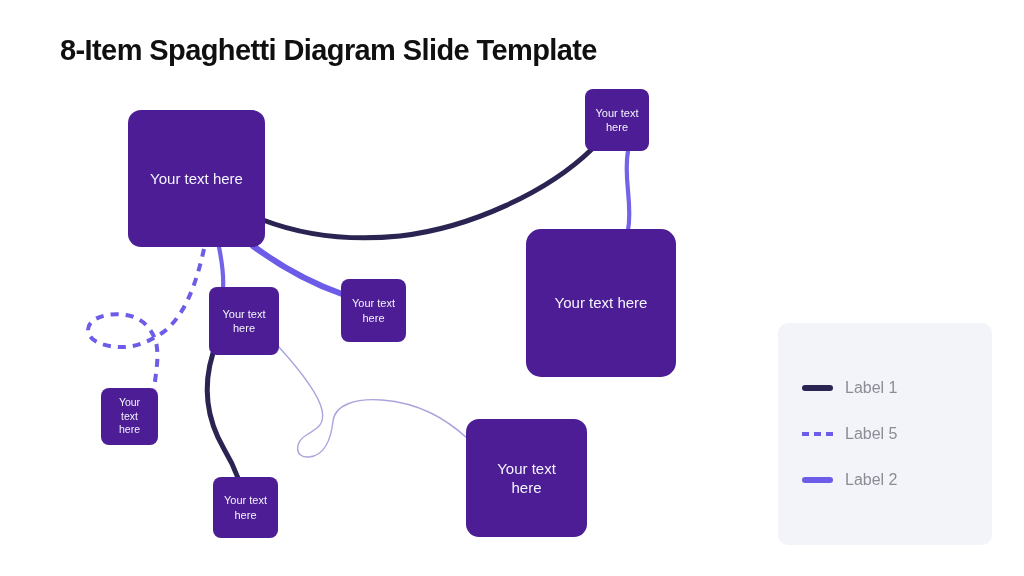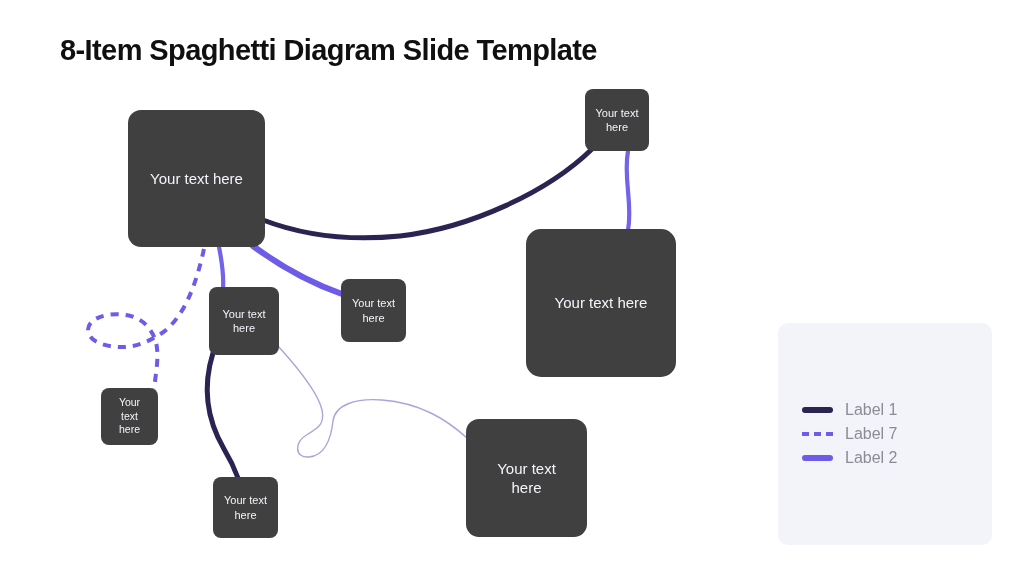--- a/index.html
+++ b/index.html
@@ -14,29 +14,29 @@
   }
   .wires{position:absolute;left:0;top:0;width:1024px;height:576px;}
   .wire{fill:none;stroke-linecap:round;}
   .wire.dark{stroke:#2a2452;stroke-width:5;}
   .wire.purple-thick{stroke:#6c5ce7;stroke-width:6;}
   .wire.purple{stroke:#7363e8;stroke-width:4.2;}
   .wire.dashed{stroke:#6c5ce7;stroke-width:4;stroke-dasharray:8 7;stroke-linecap:butt;}
   .wire.thin{stroke:#a9a4dc;stroke-width:1.4;}
   .node{
     position:absolute;display:flex;align-items:center;justify-content:center;
-    background:#404040;color:#f4f4fb;text-align:center;line-height:1.3;
+    background:#4c1d95;color:#f4f4fb;text-align:center;line-height:1.3;
     box-sizing:border-box;padding:4px;
   }
   .node.big{border-radius:13px;font-size:15px;}
   .node.small{border-radius:8px;font-size:11px;}
   .legend{
     position:absolute;left:778px;top:323px;width:214px;height:222px;
     background:#f2f4f9;border-radius:10px;box-sizing:border-box;
-    display:flex;flex-direction:column;justify-content:center;
+    display:flex;flex-direction:column;justify-content:center;gap:22px;
     padding:10px 20px 10px 24px;
   }
   .legend-row{display:flex;align-items:center;height:24px;}
   .swatch{width:31px;margin-right:12px;flex:0 0 auto;}
   .swatch.s1{height:6px;background:#2a2452;border-radius:3px;}
   .swatch.s2{height:2px;background:#a9a4dc;}
   .swatch.s3{height:4px;background:repeating-linear-gradient(90deg,#6c5ce7 0 7px,transparent 7px 12px);}
   .swatch.s4{height:6px;background:#6c5ce7;border-radius:3px;}
   .legend-label{font-size:16px;color:#8c8c96;}
 </style>
@@ -80,21 +80,21 @@
 
   <div class="node big" style="left:466px;top:419px;width:121px;height:118px;padding:6px 18px;">Your text here</div>
 
   <div class="legend">
     <div class="legend-row">
       <div class="swatch s1"></div>
       <div class="legend-label">Label 1</div>
     </div>
     <div class="legend-row">
       <div class="swatch s3"></div>
-      <div class="legend-label">Label 7</div>
+      <div class="legend-label">Label 5</div>
     </div>
     <div class="legend-row">
       <div class="swatch s4"></div>
       <div class="legend-label">Label 2</div>
     </div>
   </div>
 
 </div>
 
 </body></html>

